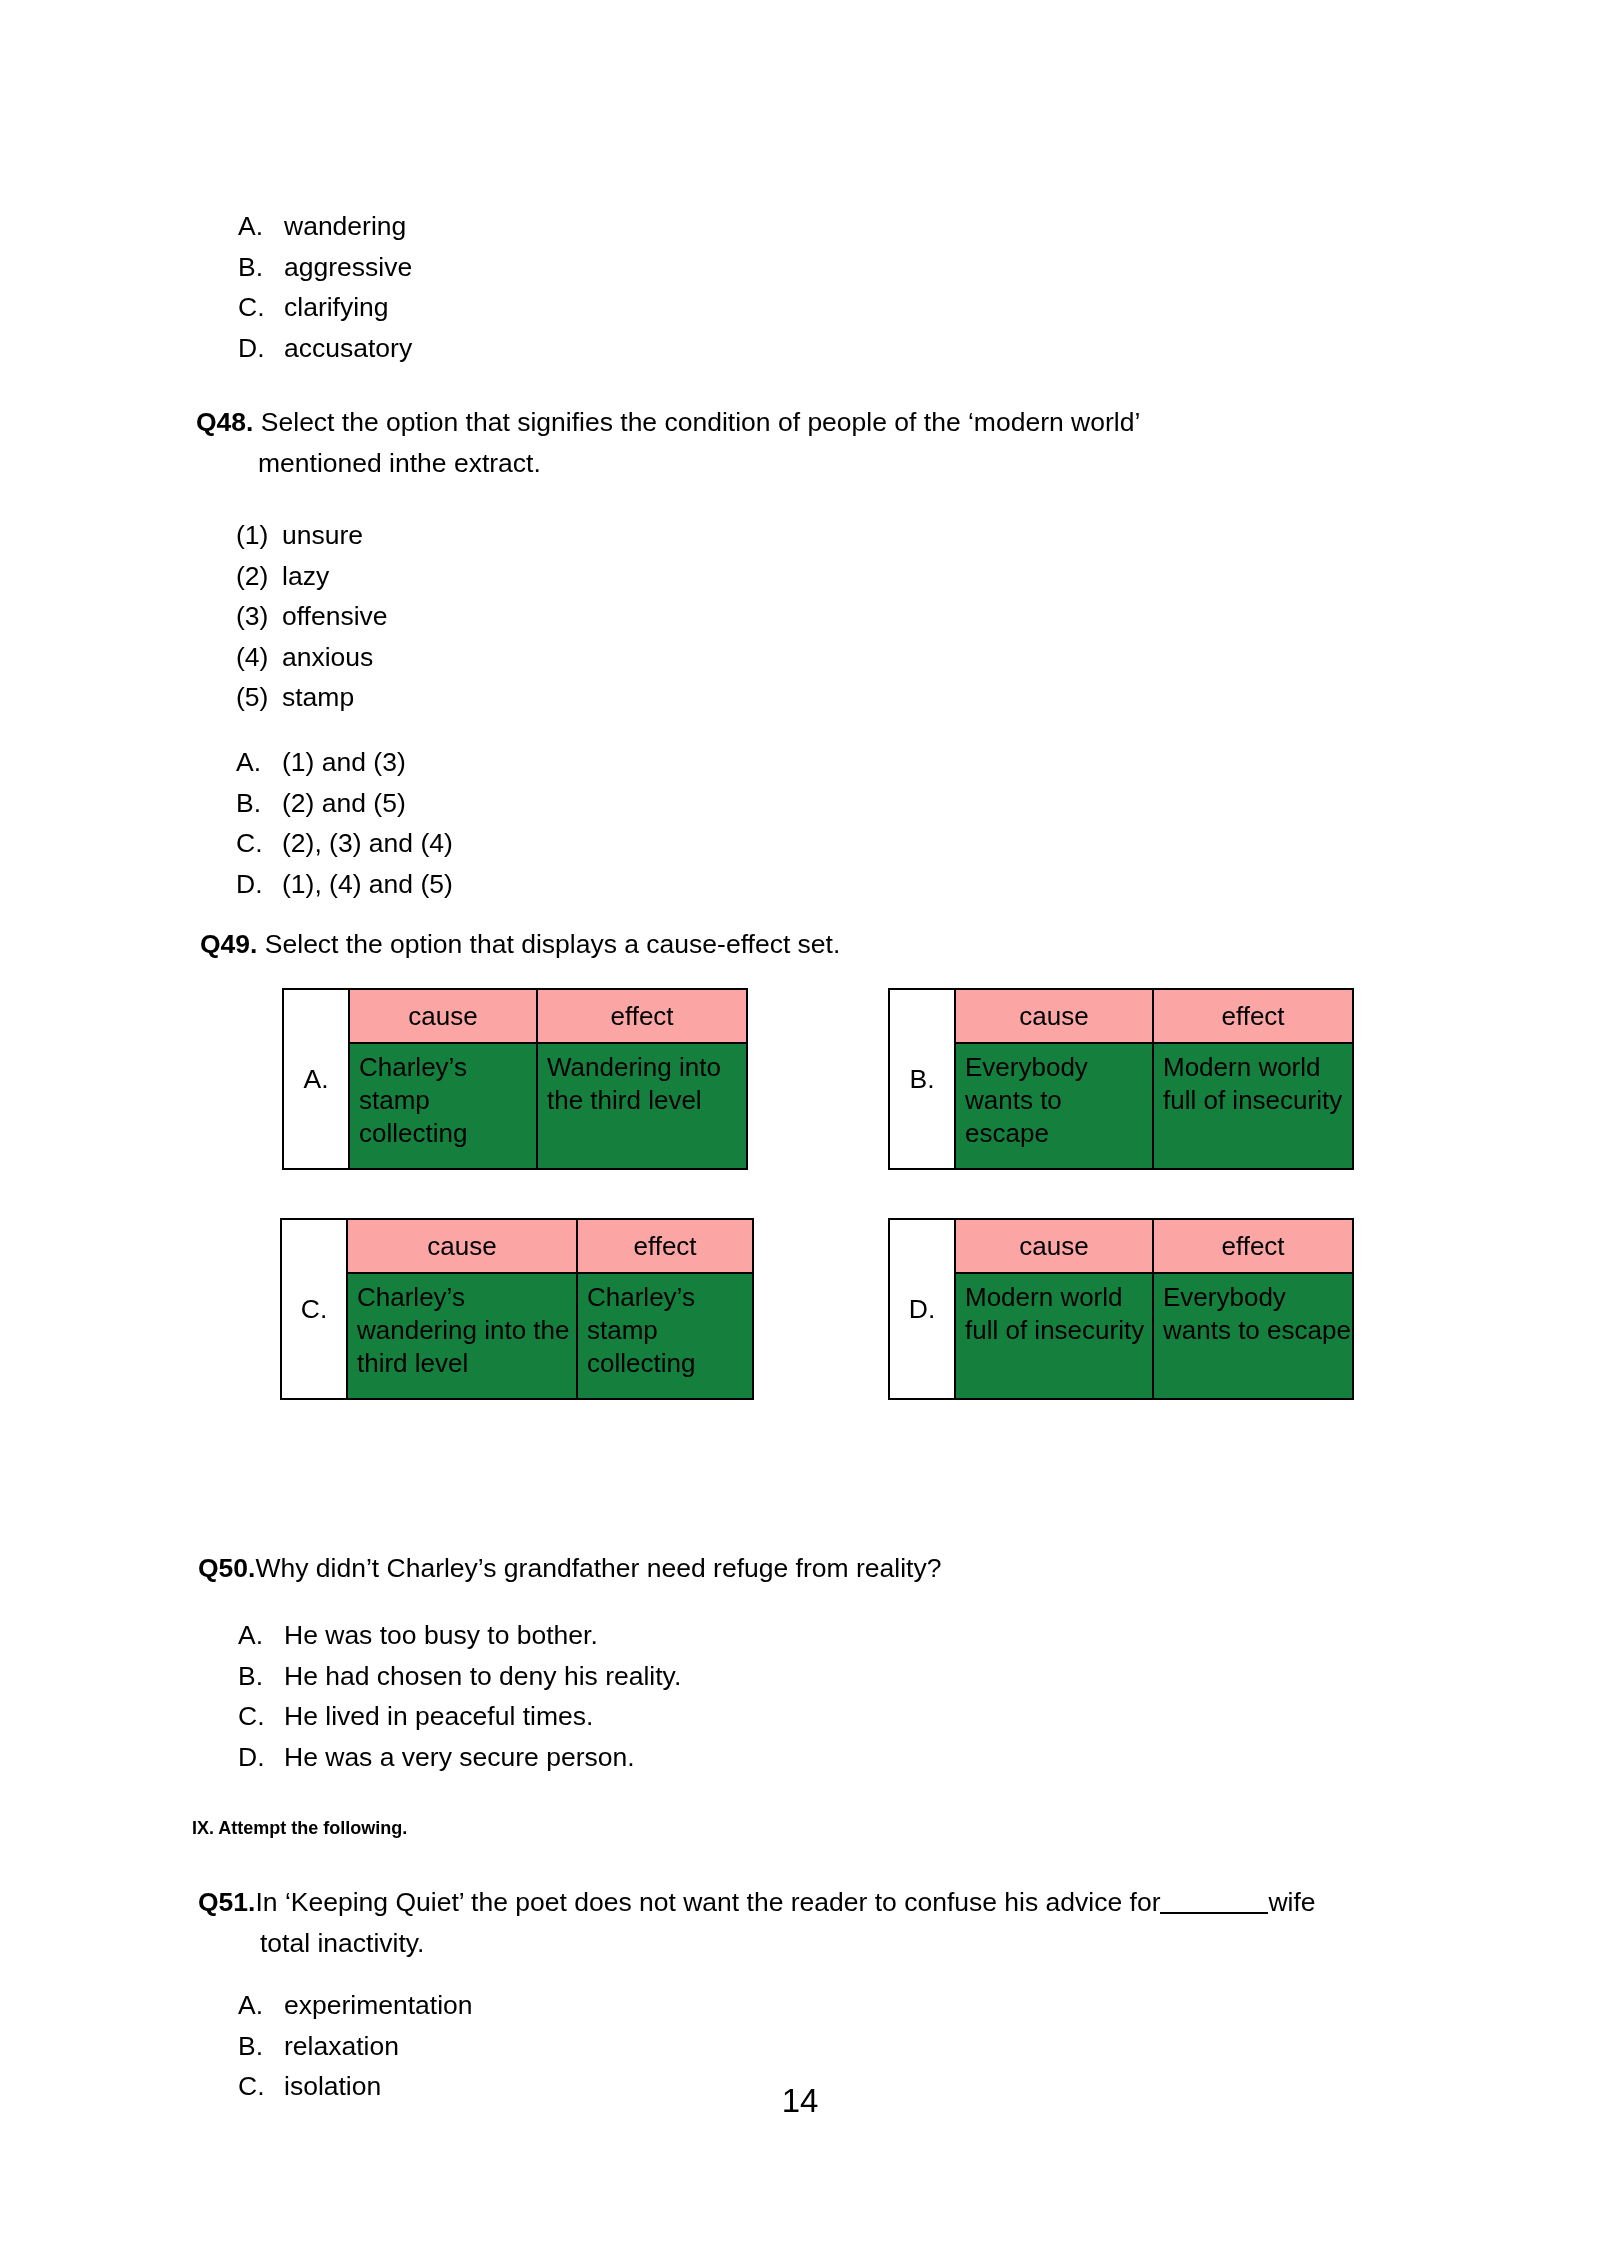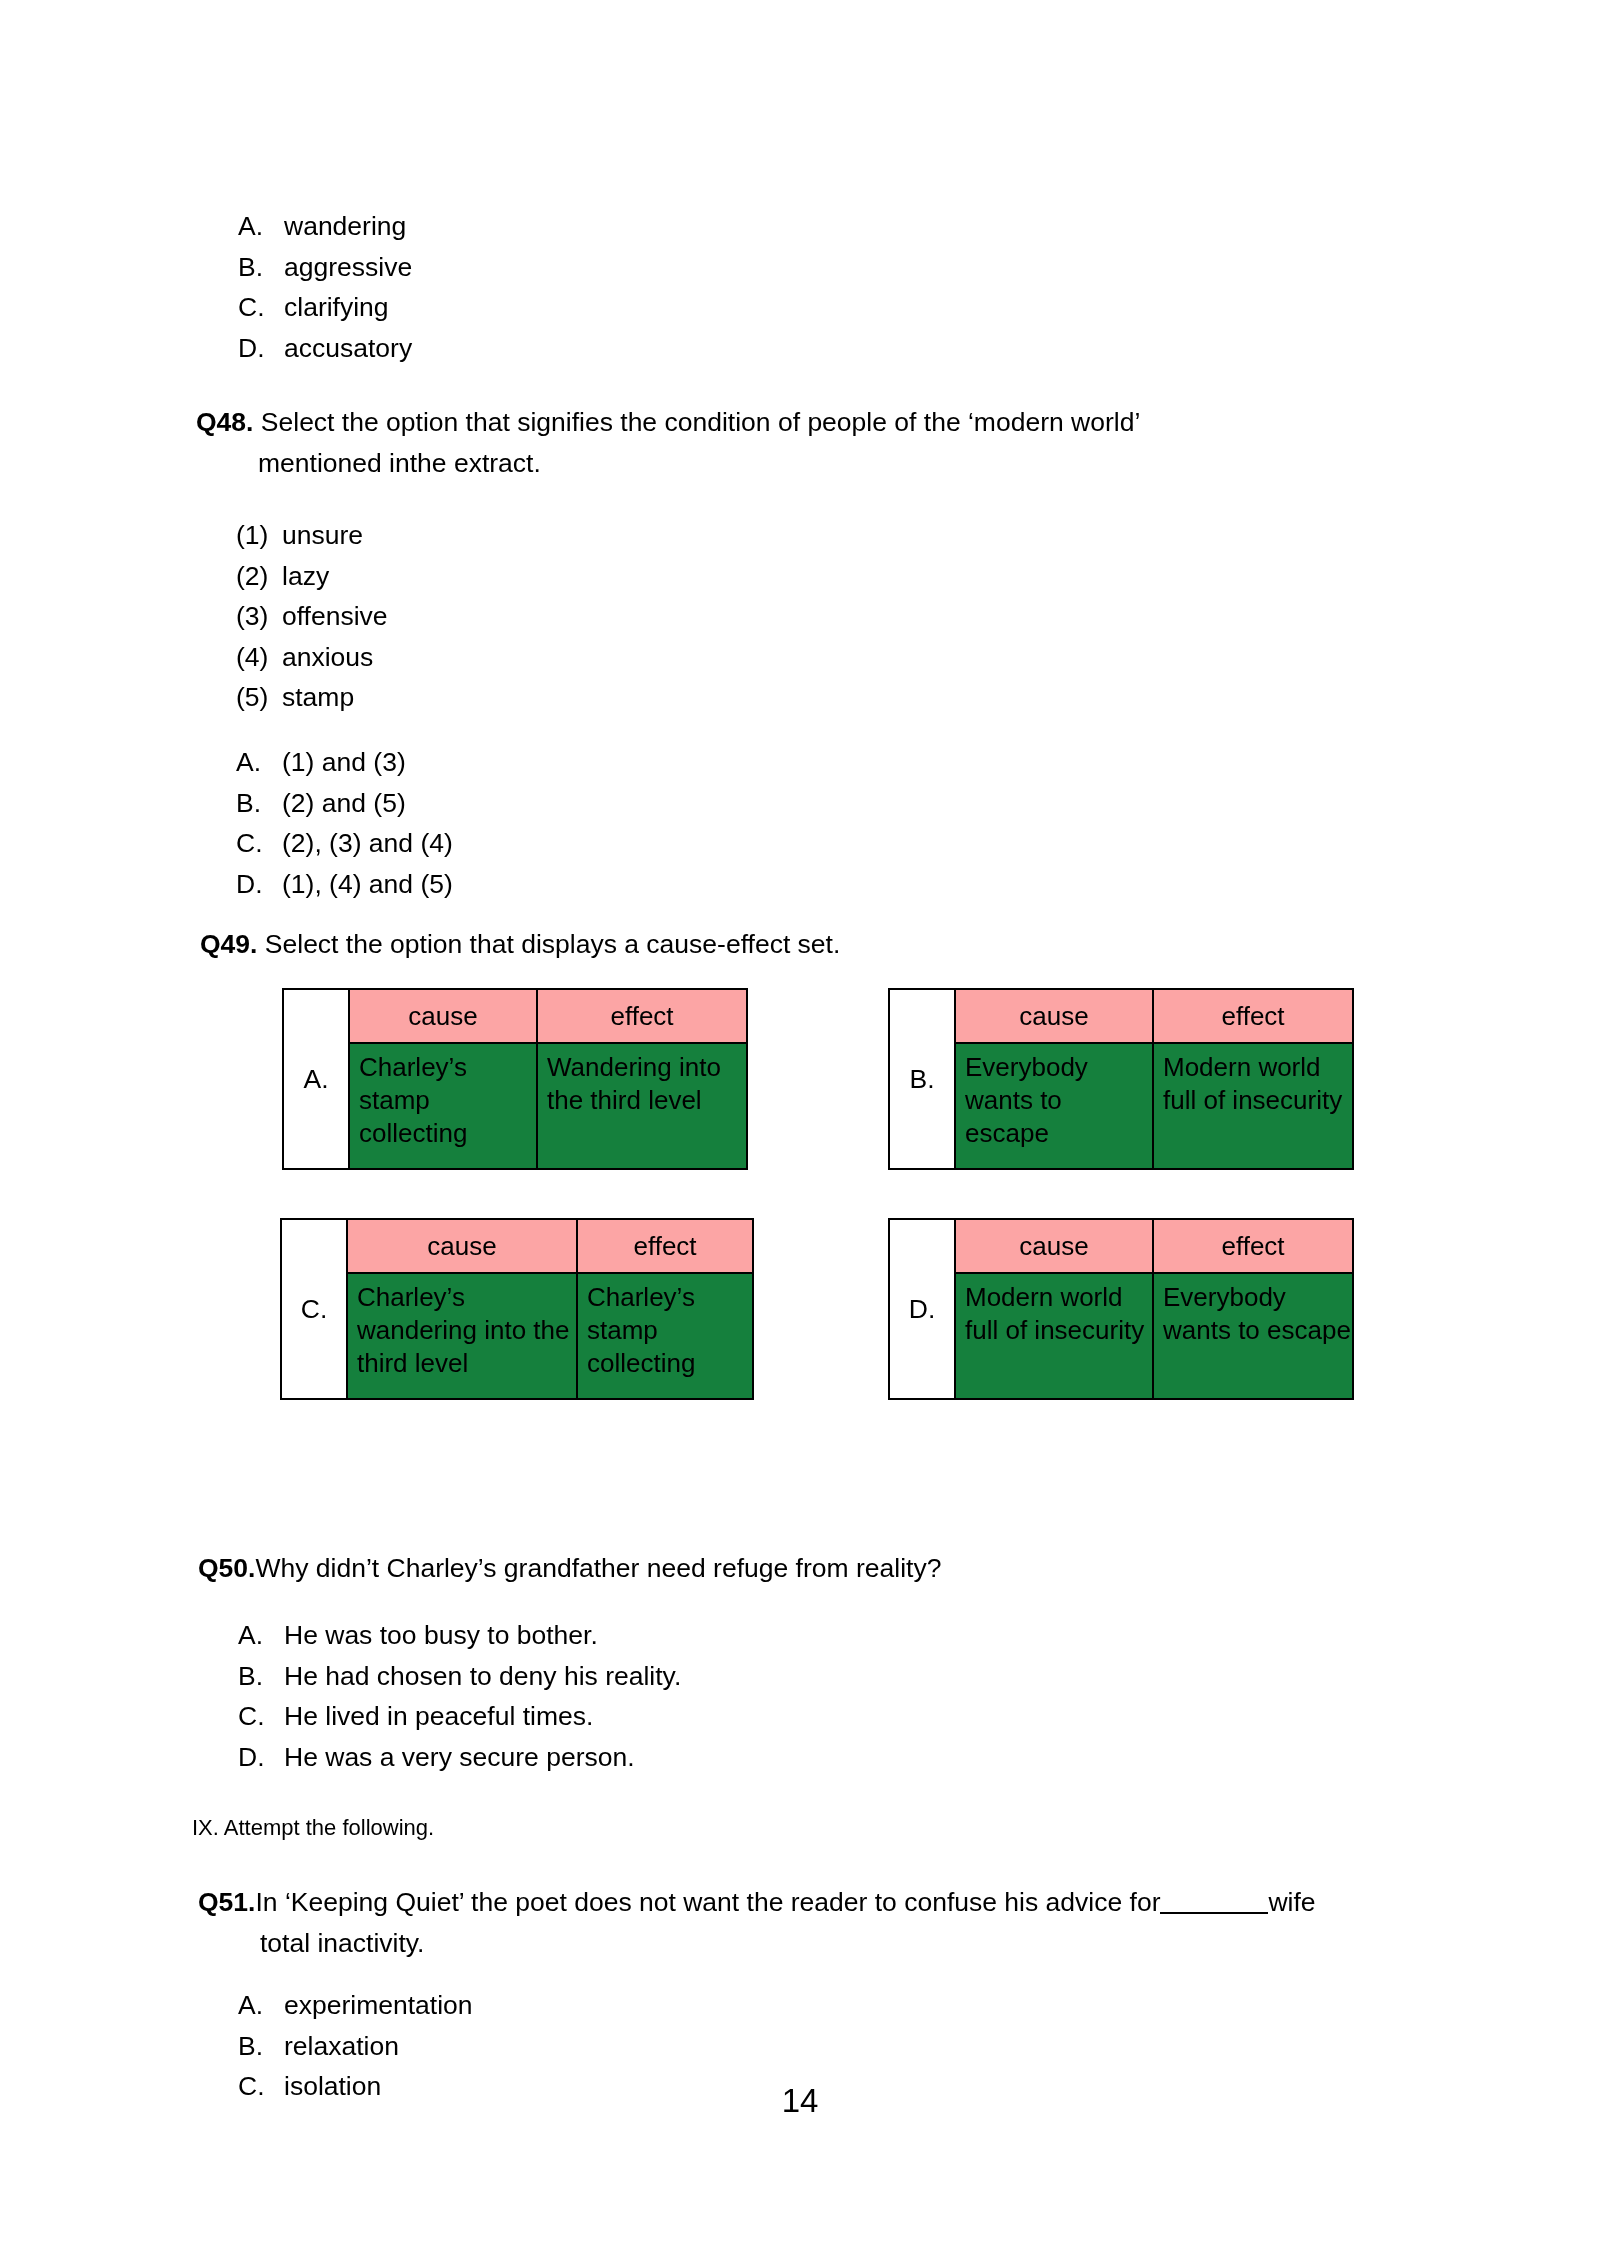--- a/index.html
+++ b/index.html
@@ -96,22 +96,22 @@
   }
   .ce-body {
     background: #15803d;
     padding: 7px 0 9px 9px !important;
     height: 108px;
   }
 
   
   .section-head {
     position: absolute;
-    font-size: 22px;
-    font-weight: normal;
+    font-size: 18px;
+    font-weight: bold;
     line-height: 40px;
     white-space: nowrap;
   }
 
   
   .page-number {
     position: absolute;
     font-size: 33px;
     text-align: center;
     width: 100%;

